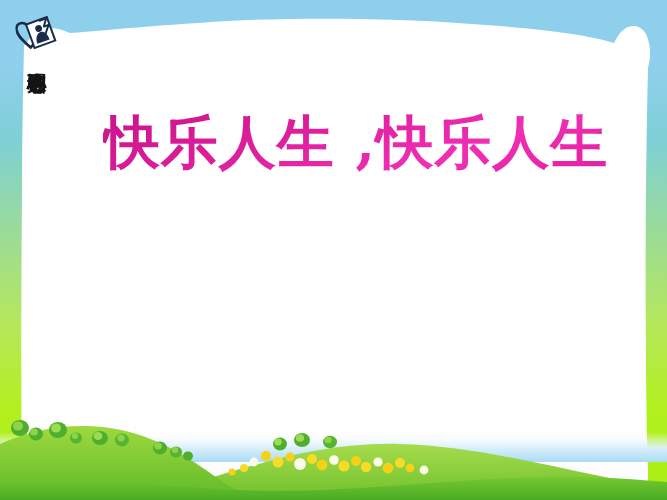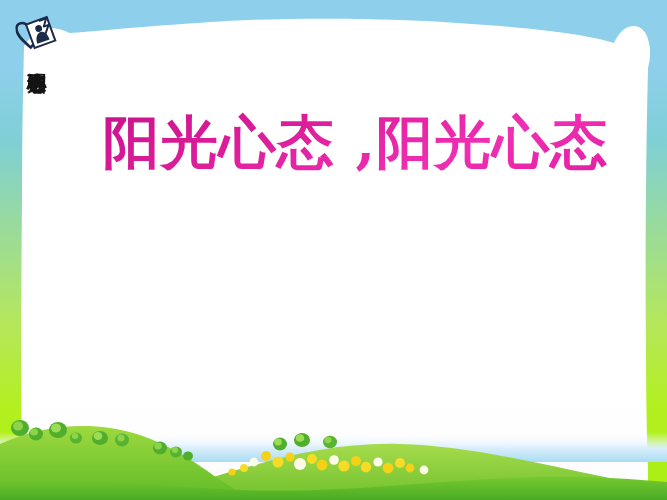--- a/index.html
+++ b/index.html
@@ -264,16 +264,16 @@
           <path d="M 18,26 C 18,19 22,16 25,16 C 28,16 31,19 31,26 Z" fill="#1d2b4a"></path>
           <circle cx="24.5" cy="12" r="3.4" fill="#1d2b4a"></circle>
           <path d="M 28,5 L 35,5 L 30,12 L 35,12 L 27,22" fill="none" stroke="#1d2b4a" stroke-width="2" stroke-linejoin="round" stroke-linecap="round"></path>
         </g>
       </svg>
     </div>
     <div id="brand-text">启明心心理咨询中心</div>
   </div>
 
   <div id="title-wrap">
-    <span id="title">阳光心态 ,阳光心态</span>
+    <span id="title">快乐人生 ,快乐人生</span>
   </div>
 
 </div>
 
 </body></html>

